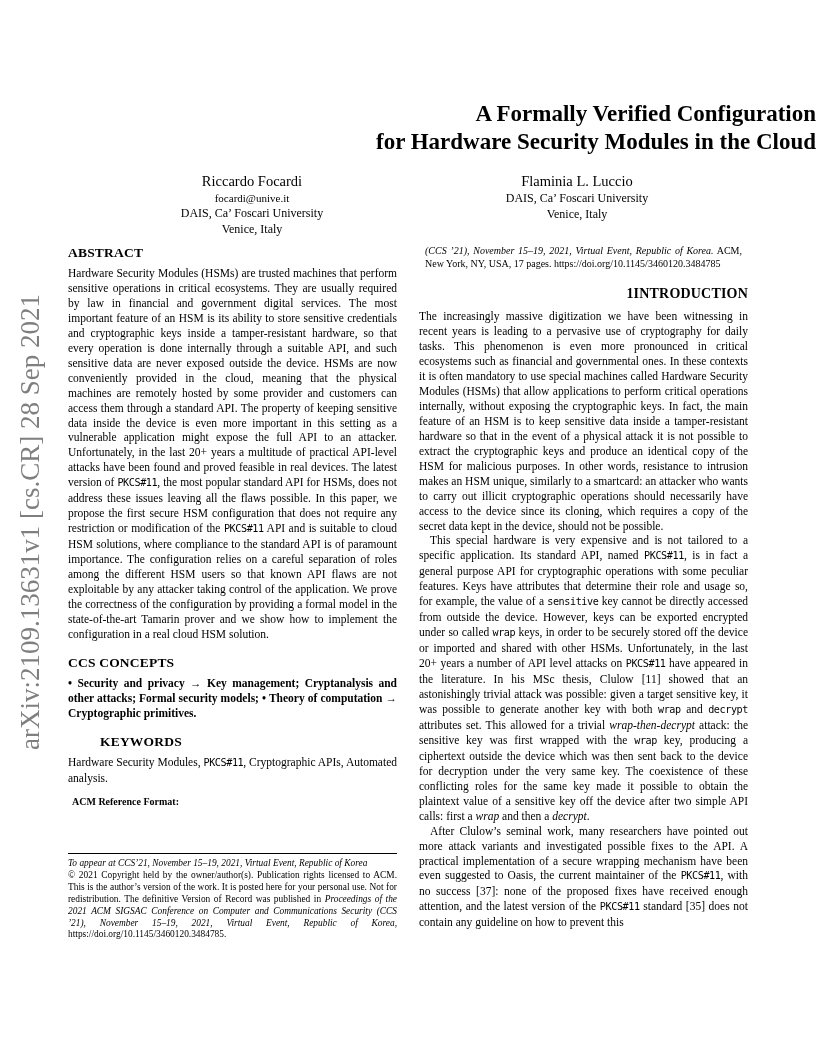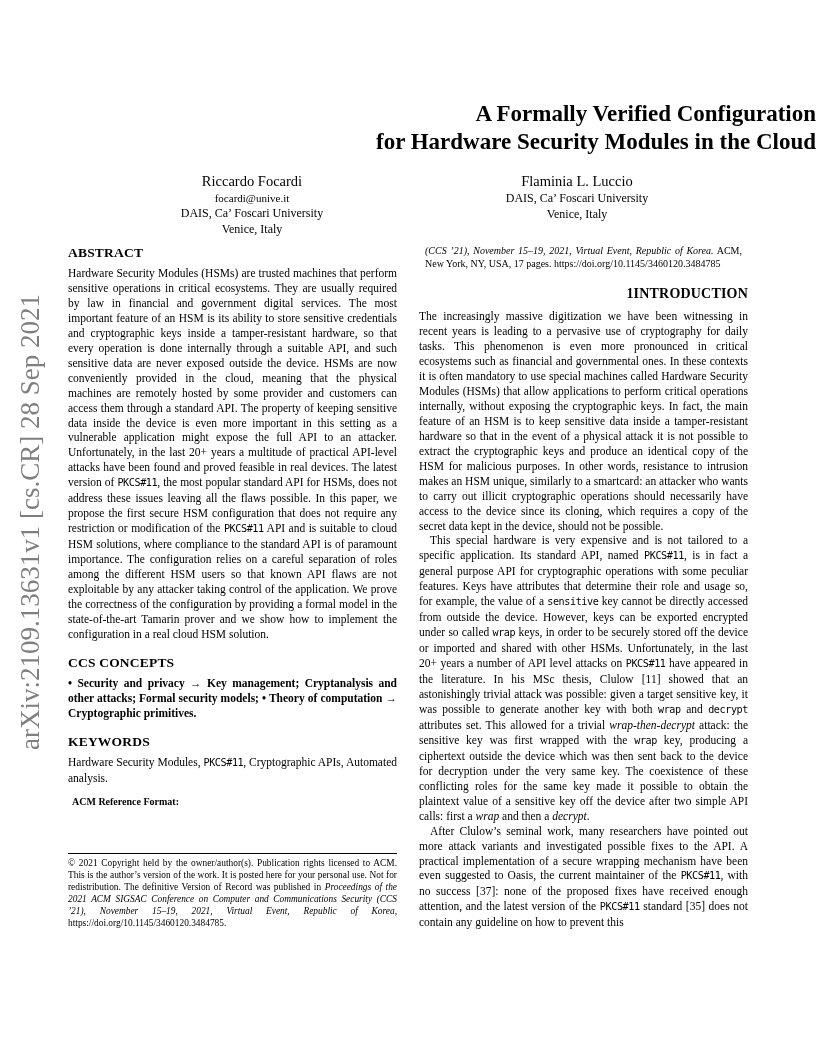--- a/index.html
+++ b/index.html
@@ -87,27 +87,28 @@
     </div>
   </div>
 
   <div class="col col-left">
     <h2 class="sec-h">ABSTRACT</h2>
     <p class="body-p"><span>Hardware Security Modules (HSMs) are trusted machines that perform sensitive operations in critical ecosystems. They are usually required by law in financial and government digital services. The most important feature of an HSM is its ability to store sensitive credentials and cryptographic keys inside a tamper-resistant hardware, so that every operation is done internally through a suitable API, and such sensitive data are never exposed outside the device. HSMs are now conveniently provided in the cloud, meaning that the physical machines are remotely hosted by some provider and customers can access them through a standard API. The property of keeping sensitive data inside the device is even more important in this setting as a vulnerable application might expose the full API to an attacker. Unfortunately, in the last 20+ years a multitude of practical API-level attacks have been found and proved feasible in real devices. The latest version of </span><span class="mono">PKCS#11</span><span>, the most popular standard API for HSMs, does not address these issues leaving all the flaws possible. In this paper, we propose the first secure HSM configuration that does not require any restriction or modification of the </span><span class="mono">PKCS#11</span><span> API and is suitable to cloud HSM solutions, where compliance to the standard API is of paramount importance. The configuration relies on a careful separation of roles among the different HSM users so that known API flaws are not exploitable by any attacker taking control of the application. We prove the correctness of the configuration by providing a formal model in the state-of-the-art Tamarin prover and we show how to implement the configuration in a real cloud HSM solution.</span></p>
 
     <h2 class="sec-h gap-before" style="margin-top:13px;">CCS CONCEPTS</h2>
     <p class="body-p ccs-p"><span>• Security and privacy → Key management; Cryptanalysis and other attacks; Formal security models; • Theory of computation → Cryptographic primitives.</span></p>
 
-    <h2 class="sec-h gap-before" style="margin-top:13px;">KEYWORDS</h2>
+    <h2 class="sec-h gap-before" style="margin-top:13px;margin-left:32px;">KEYWORDS</h2>
     <p class="body-p"><span>Hardware Security Modules, </span><span class="mono">PKCS#11</span><span>, Cryptographic APIs, Automated analysis.</span></p>
 
     <h3 class="small-h">ACM Reference Format:</h3>
   </div>
 
   <div class="footnote">
+    <p><span class="it">To appear at CCS’21, November 15–19, 2021, Virtual Event, Republic of Korea</span></p>
     <p><span>© 2021 Copyright held by the owner/author(s). Publication rights licensed to ACM. This is the author’s version of the work. It is posted here for your personal use. Not for redistribution. The definitive Version of Record was published in </span><span class="it">Proceedings of the 2021 ACM SIGSAC Conference on Computer and Communications Security (CCS ’21), November 15–19, 2021, Virtual Event, Republic of Korea</span><span>, https://doi.org/10.1145/3460120.3484785.</span></p>
   </div>
 
   <div class="col col-right">
     <p class="small-p ref-cont"><span class="it">(CCS ’21), November 15–19, 2021, Virtual Event, Republic of Korea.</span><span> ACM, New York, NY, USA, 17 pages. https://doi.org/10.1145/3460120.3484785</span></p>
 
     <h2 class="sec-h intro-h"><span class="secnum">1</span><span>INTRODUCTION</span></h2>
 
     <p class="body-p"><span>The increasingly massive digitization we have been witnessing in recent years is leading to a pervasive use of cryptography for daily tasks. This phenomenon is even more pronounced in critical ecosystems such as financial and governmental ones. In these contexts it is often mandatory to use special machines called Hardware Security Modules (HSMs) that allow applications to perform critical operations internally, without exposing the cryptographic keys. In fact, the main feature of an HSM is to keep sensitive data inside a tamper-resistant hardware so that in the event of a physical attack it is not possible to extract the cryptographic keys and produce an identical copy of the HSM for malicious purposes. In other words, resistance to intrusion makes an HSM unique, similarly to a smartcard: an attacker who wants to carry out illicit cryptographic operations should necessarily have access to the device since its cloning, which requires a copy of the secret data kept in the device, should not be possible.</span></p>
     <p class="body-p indent"><span>This special hardware is very expensive and is not tailored to a specific application. Its standard API, named </span><span class="mono">PKCS#11</span><span>, is in fact a general purpose API for cryptographic operations with some peculiar features. Keys have attributes that determine their role and usage so, for example, the value of a </span><span class="mono">sensitive</span><span> key cannot be directly accessed from outside the device. However, keys can be exported encrypted under so called </span><span class="mono">wrap</span><span> keys, in order to be securely stored off the device or imported and shared with other HSMs. Unfortunately, in the last 20+ years a number of API level attacks on </span><span class="mono">PKCS#11</span><span> have appeared in the literature. In his MSc thesis, Clulow [11] showed that an astonishingly trivial attack was possible: given a target sensitive key, it was possible to generate another key with both </span><span class="mono">wrap</span><span> and </span><span class="mono">decrypt</span><span> attributes set. This allowed for a trivial </span><span class="it">wrap-then-decrypt</span><span> attack: the sensitive key was first wrapped with the </span><span class="mono">wrap</span><span> key, producing a ciphertext outside the device which was then sent back to the device for decryption under the very same key. The coexistence of these conflicting roles for the same key made it possible to obtain the plaintext value of a sensitive key off the device after two simple API calls: first a </span><span class="it">wrap</span><span> and then a </span><span class="it">decrypt</span><span>.</span></p>

